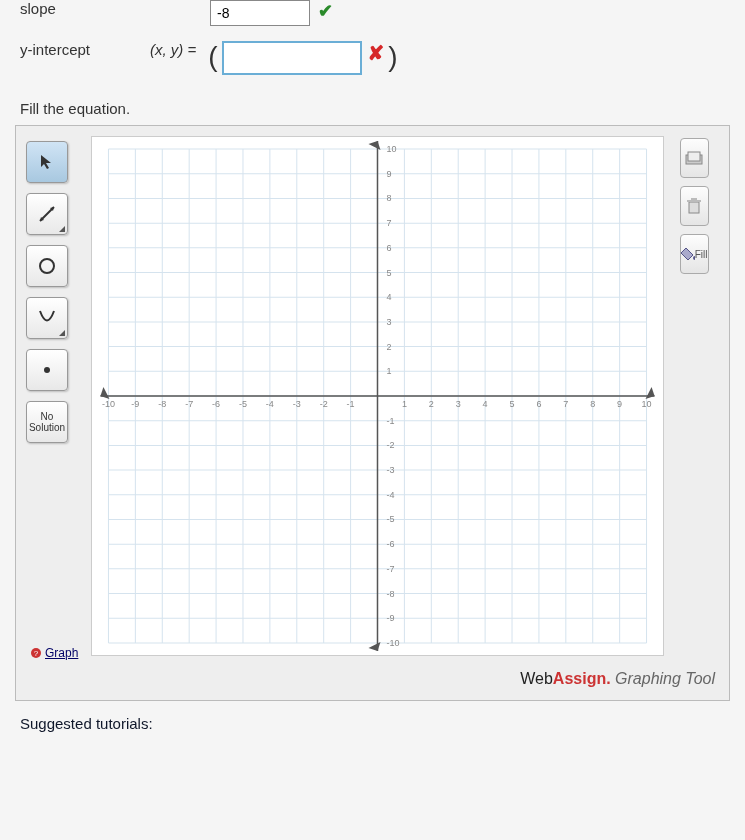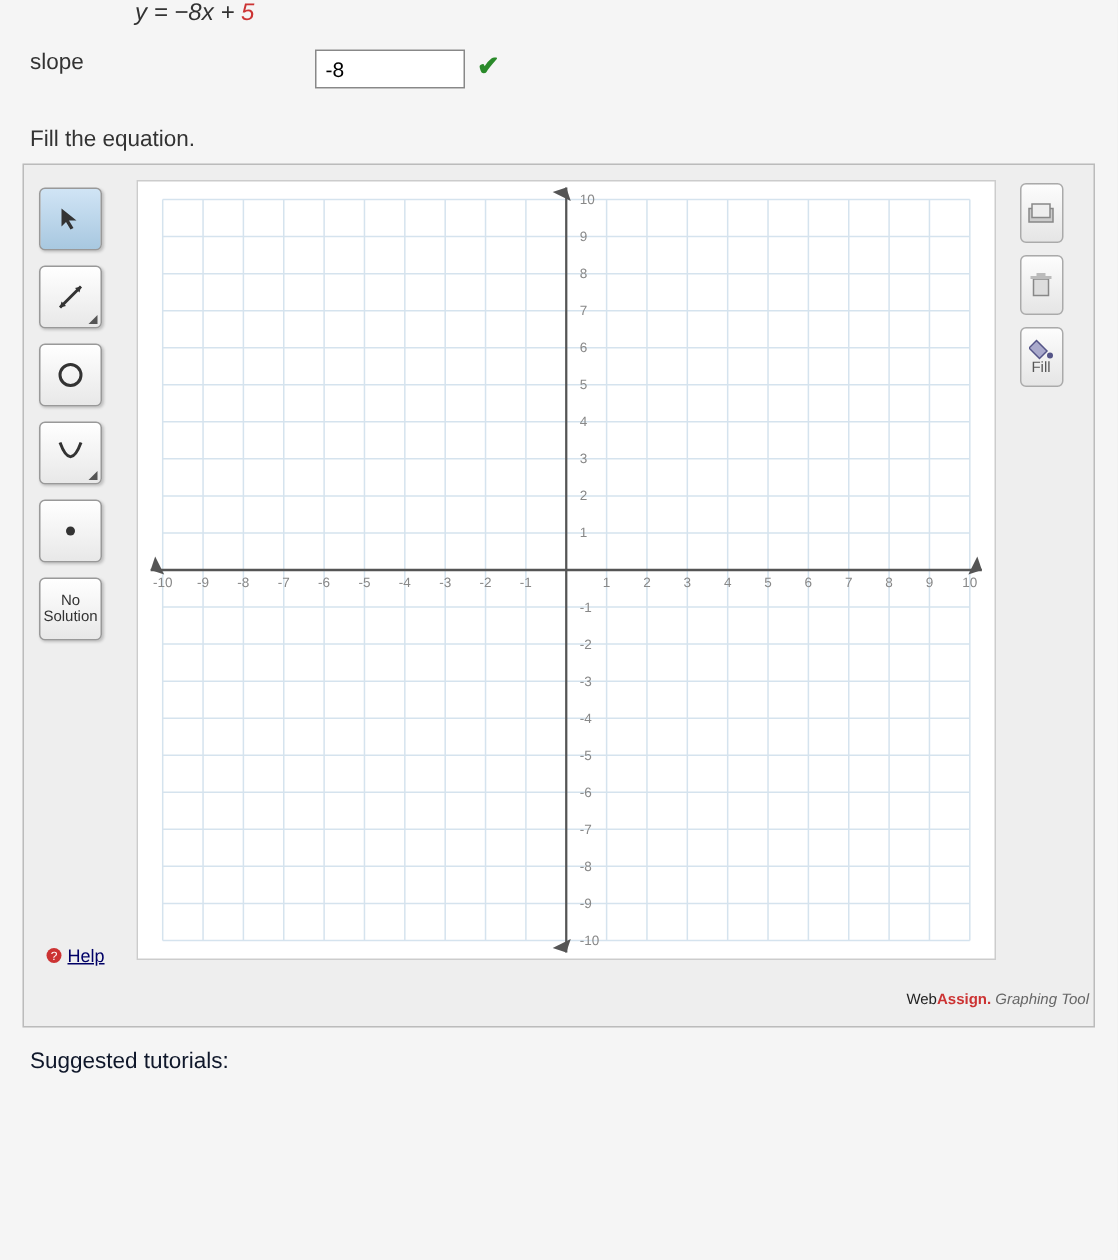--- a/index.html
+++ b/index.html
@@ -93,62 +93,67 @@
     gap: 8px;
     padding-top: 2px;
     flex-shrink: 0;
   }
   .rt-btn {
     width: 29px; height: 40px;
     border: 1px solid #aaa;
     background: linear-gradient(#fdfdfd, #e5e5e5);
     border-radius: 4px;
     font-size: 10px; text-align: left;
-    display: flex; flex-direction: column; align-items: center; justify-content: center;
+    display: flex; flex-direction: row; align-items: center; justify-content: center;
     cursor: pointer; color:#555;
   }
   .help-link {
     position: absolute;
     left: 14px; bottom: 40px;
     font-size: 12px; color: #006; text-decoration: underline;
     display: flex; align-items: center; gap: 3px;
     cursor: pointer;
   }
   .branding {
     position: absolute;
-    right: 3px; bottom: 12px;
-    font-size: 10px;
+    right: 14px; bottom: 12px;
+    font-size: 16px;
   }
   .branding .wa1 { color: #222; }
   .branding .wa2 { color: #c33; font-weight: bold; }
   .branding .wa3 { color: #666; font-style: italic; }
   .suggested {
     color: #0f172a;
     padding: 14px 0 0 10px;
     font-size: 15px;
   }
   .red { color: #c33; }
   
   .grid-svg { position:absolute; inset:0; width:100%; height:100%; }
 </style>
 </head>
 <body>
 
 <div class="page">
 
-  <div class="eq-line">
-    <span>y = −8x + </span><span class="red">5</span>
-  </div>
 
   <div class="answer-row">
     <span class="label-slope">slope</span>
     <input class="input-box" value="-8" style="">
     <span class="check-icon">✔</span>
   </div>
 
+  <div class="answer-row">
+    <span class="label-yint">y-intercept</span>
+    <span class="label-xy">(x, y) =</span>
+    <span class="paren">(</span>
+    <input class="big-input" value="" style="">
+    <span class="x-icon">✘</span>
+    <span class="paren">)</span>
+  </div>
 
   <div class="graph-header">Fill the equation.</div>
 
   <div class="tool-frame">
     <div class="tool-content">
       <div class="left-tools">
         <div class="tool-btn sel">
           <svg width="16" height="16">
               <path d="M2 1 L2 13 L5 10 L8 15 L10 14 L7 9 L12 9 Z" fill="#333"></path>
             </svg>
@@ -297,21 +302,21 @@
           <span>Fill</span>
         </div>
       </div>
     </div>
 
     <div class="help-link">
       <svg width="12" height="12">
           <circle cx="6" cy="6" r="5" fill="#c33"></circle>
           <text x="6" y="9" text-anchor="middle" fill="#fff" font-size="8">?</text>
         </svg>
-      <span>Help</span>
+      <span>Graph</span>
     </div>
 
     <div class="branding">
       <span class="wa1">Web</span><span class="wa2">Assign.</span><span class="wa3"> Graphing Tool</span>
     </div>
   </div>
 
   <div class="suggested">Suggested tutorials:</div>
 </div>
 

